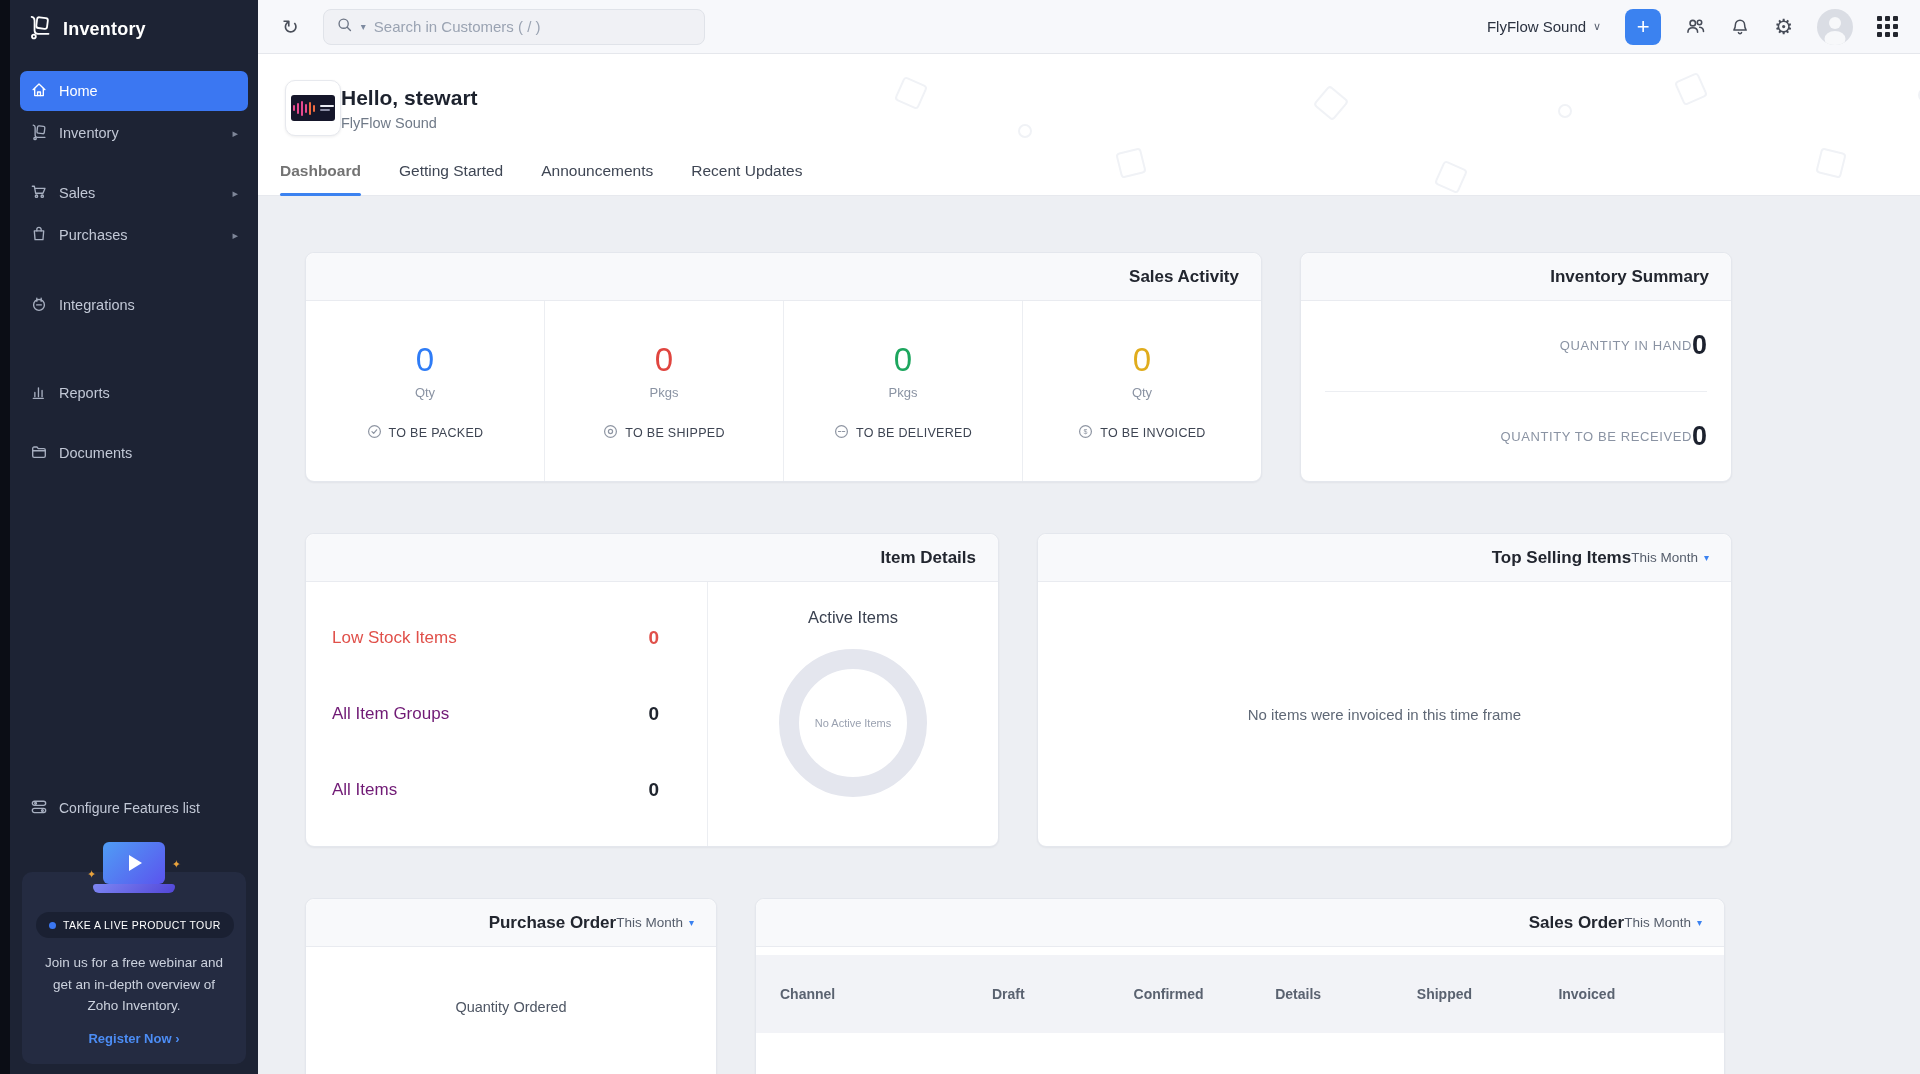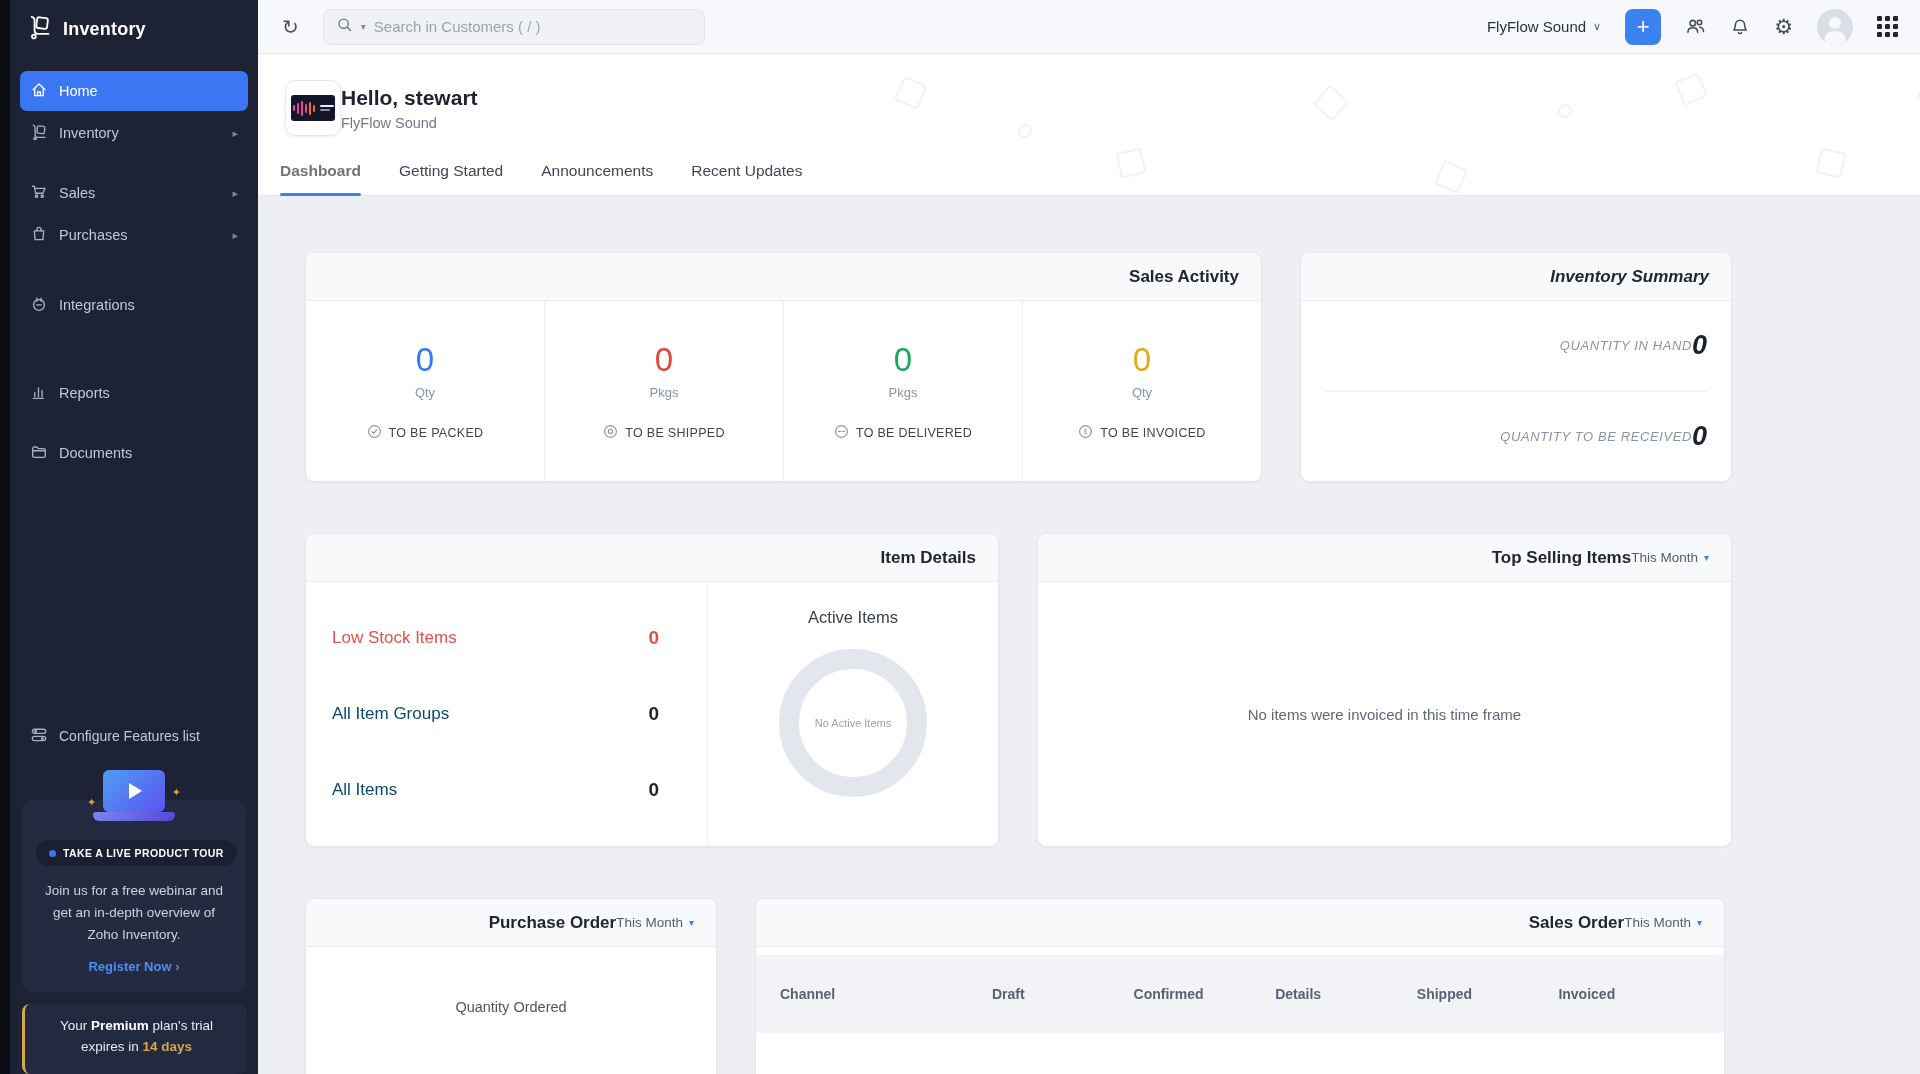--- a/index.html
+++ b/index.html
@@ -38,21 +38,21 @@
   .laptop-base { position:absolute; left:4px; top:42px; width:82px; height:9px; border-radius:3px 3px 6px 6px;
     background:linear-gradient(135deg,#7d86f2,#5246d8); }
   .spark { position:absolute; color:#e8a23d; font-size:11px; }
   .spark.l { left:-2px; top:26px; } .spark.r { right:-2px; top:16px; }
 
   .webinar { background:#242b41; border-radius:10px; margin:-26px 12px 10px 12px;
     padding:40px 14px 18px 14px; text-align:center; }
   .tour-pill { display:inline-flex; align-items:center; gap:7px; background:#1a2032;
     border-radius:15px; padding:7px 13px; cursor:pointer; }
   .tour-dot { width:7px; height:7px; border-radius:50%; background:#3b77f2; }
-  .tour-text { color:#fff; font-size:10.5px; font-weight:700; letter-spacing:.4px; white-space:nowrap; }
+  .tour-text { color:#fff; font-size:10.5px; font-weight:400; letter-spacing:.4px; white-space:nowrap; }
   .webinar-copy { margin-top:14px; color:#ccd2de; font-size:13.5px; line-height:1.6; }
   .register { margin-top:14px; color:#4c8df5; font-size:13px; font-weight:700; cursor:pointer; }
 
   .premium { background:#232a40; border-radius:8px; margin:2px 12px 0 12px; padding:12px 12px 16px 14px;
     border-left:3px solid #d6a94a; color:#e8eaf2; font-size:13.5px; line-height:1.55; text-align:center; }
   .premium b { color:#fff; }
   .premium .gold { color:#d6a94a; font-weight:700; }
 
   
   .main { flex:1; display:flex; flex-direction:column; min-width:0; }
@@ -123,34 +123,34 @@
   .sa-col { flex:1; display:flex; flex-direction:column; align-items:center; justify-content:center;
     cursor:pointer; }
   .sa-col + .sa-col { border-left:1px solid #eceef2; }
   .sa-num { font-size:33px; font-weight:400; }
   .sa-unit { margin-top:6px; font-size:13px; color:#8a93a3; }
   .sa-status { margin-top:24px; display:flex; align-items:center; gap:7px; font-size:12.5px;
     color:#3d4452; letter-spacing:.3px; }
   .sa-status svg { stroke:#8f96a3; }
 
   
-  .is-card { width:432px; height:230px; display:flex; flex-direction:column;font-style:italic; }
+  .is-card { width:432px; height:230px; display:flex; flex-direction:column; }
   .is-body { flex:1; display:flex; flex-direction:column; padding:0 24px; }
   .is-row { flex:1; display:flex; align-items:center; justify-content:flex-end; }
   .is-row + .is-row { border-top:1px solid #eceef2; }
   .is-label { font-size:13px; color:#8a93a3; letter-spacing:.6px; }
   .is-value { font-size:27px; font-weight:700; color:#1c212e; }
 
   
   .id-card { width:694px; height:314px; display:flex; flex-direction:column; }
   .id-body { flex:1; display:flex; }
   .id-list { width:402px; display:flex; flex-direction:column; justify-content:space-around;
     padding:18px 48px 18px 26px; border-right:1px solid #eceef2; }
   .id-row { display:flex; align-items:center; justify-content:space-between; cursor:pointer; }
-  .id-label { font-size:17px; color:#0c4a6e; }
+  .id-label { font-size:17px; color:#701a75; }
   .id-row.alert .id-label, .id-row.alert .id-value { color:#e0504a; }
   .id-value { font-size:19px; font-weight:700; color:#20252f; }
   .id-donut-sec { flex:1; display:flex; flex-direction:column; align-items:center; padding-top:26px; }
   .ai-title { font-size:16.5px; color:#3a4150; }
   .donut { margin-top:22px; width:148px; height:148px; border-radius:50%; border:20px solid #e4e6ee;
     display:flex; align-items:center; justify-content:center; }
   .donut-label { font-size:11px; color:#9aa1b0; text-align:center; width:90px; }
 
   
   .ts-card { width:695px; height:314px; display:flex; flex-direction:column; }
@@ -282,23 +282,20 @@
 
     <div class="webinar">
       <div class="tour-pill">
         <span class="tour-dot"></span>
         <span class="tour-text">TAKE A LIVE PRODUCT TOUR</span>
       </div>
       <div class="webinar-copy">Join us for a free webinar and get an in-depth overview of Zoho Inventory.</div>
       <div class="register">Register Now ›</div>
     </div>
 
-    <div class="premium">
-      <span>Your </span><b>Premium</b><span> plan's trial expires in </span><span class="gold">14 days</span>
-    </div>
   </aside>
 
   <div class="main">
 
     <div class="topbar">
       <span class="refresh">↻</span>
       <div class="searchbox">
         <span>
           <svg viewBox="0 0 20 20" width="17" height="17" fill="none" stroke-width="1.6" stroke-linecap="round">
             <circle cx="9" cy="9" r="5.4"></circle>

